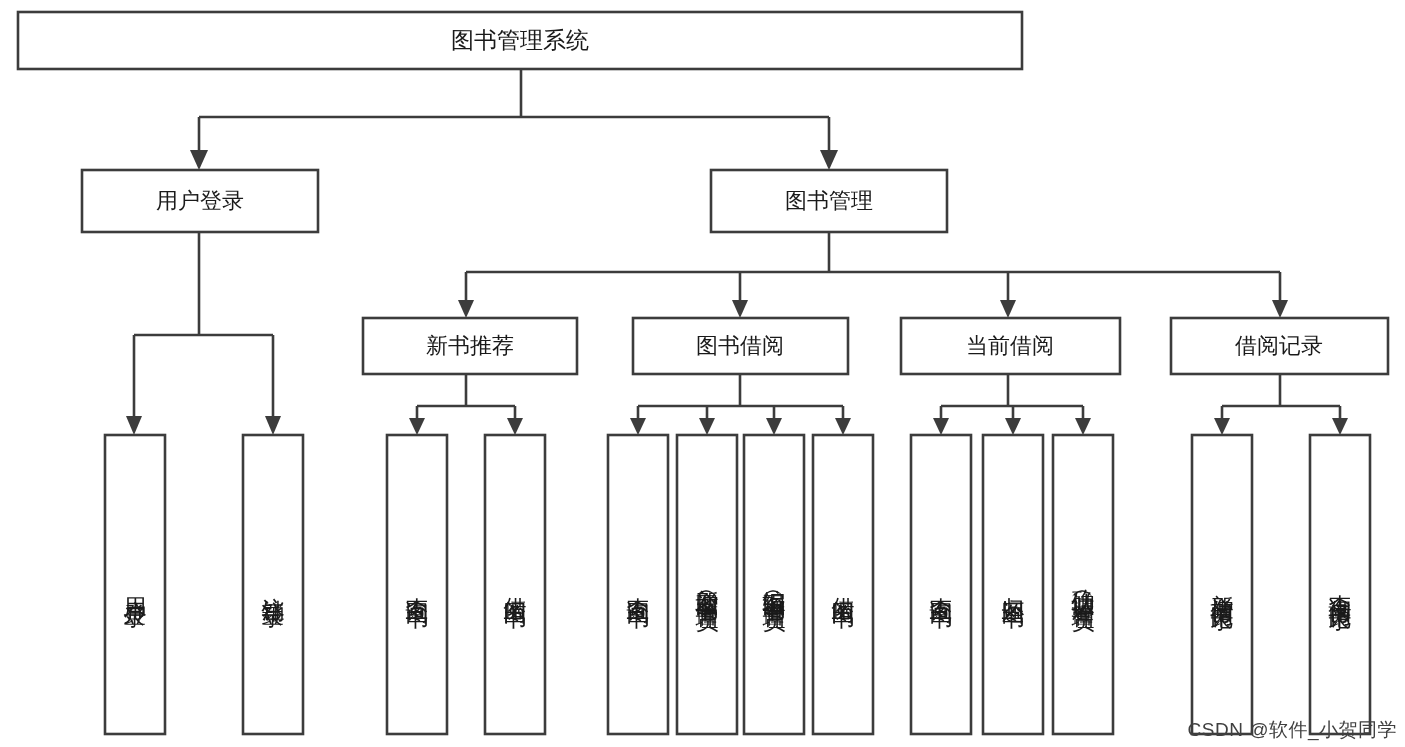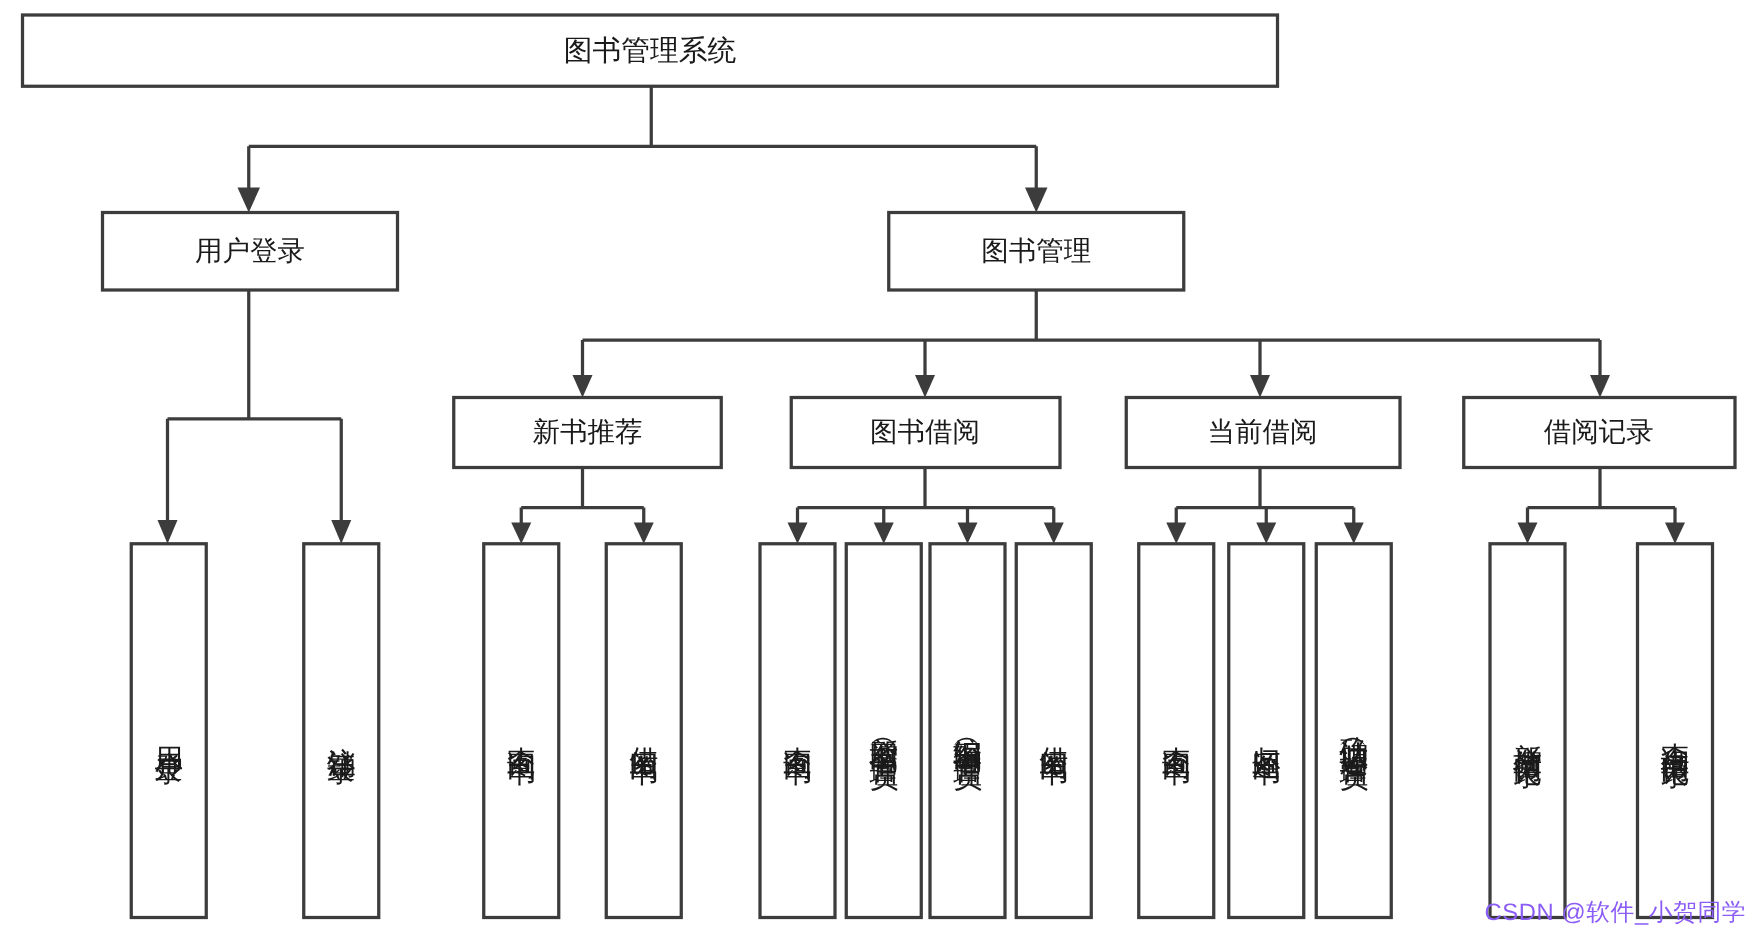--- a/index.html
+++ b/index.html
@@ -68,21 +68,21 @@
     text-align: center;
     white-space: nowrap;
     pointer-events: none;
   }
   .watermark {
     position: absolute;
     right: 8px;
     bottom: 4px;
     font-family: "Liberation Sans", "DejaVu Sans", sans-serif;
     font-size: 19px;
-    color: #8b5cf6;
+    color: #404040;
     letter-spacing: 0.5px;
     white-space: nowrap;
   }
 </style>
 </head>
 <body>
 
 <div id="diagram-root">
 
   <svg class="diagram-canvas" viewBox="0 0 1405 747">

